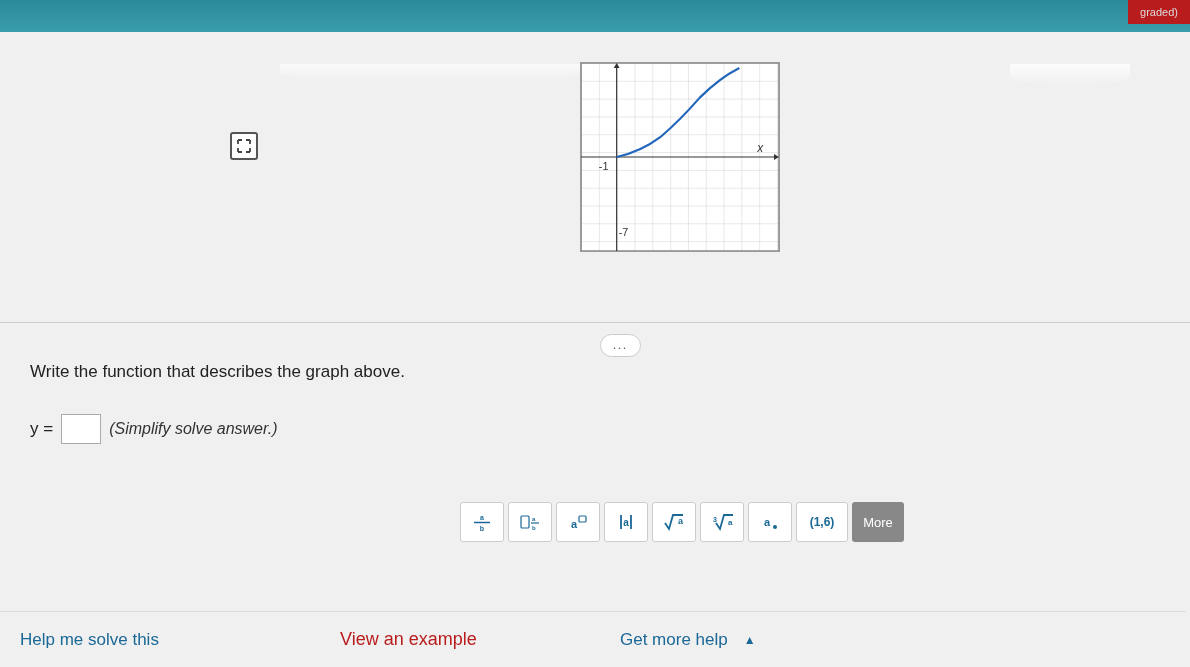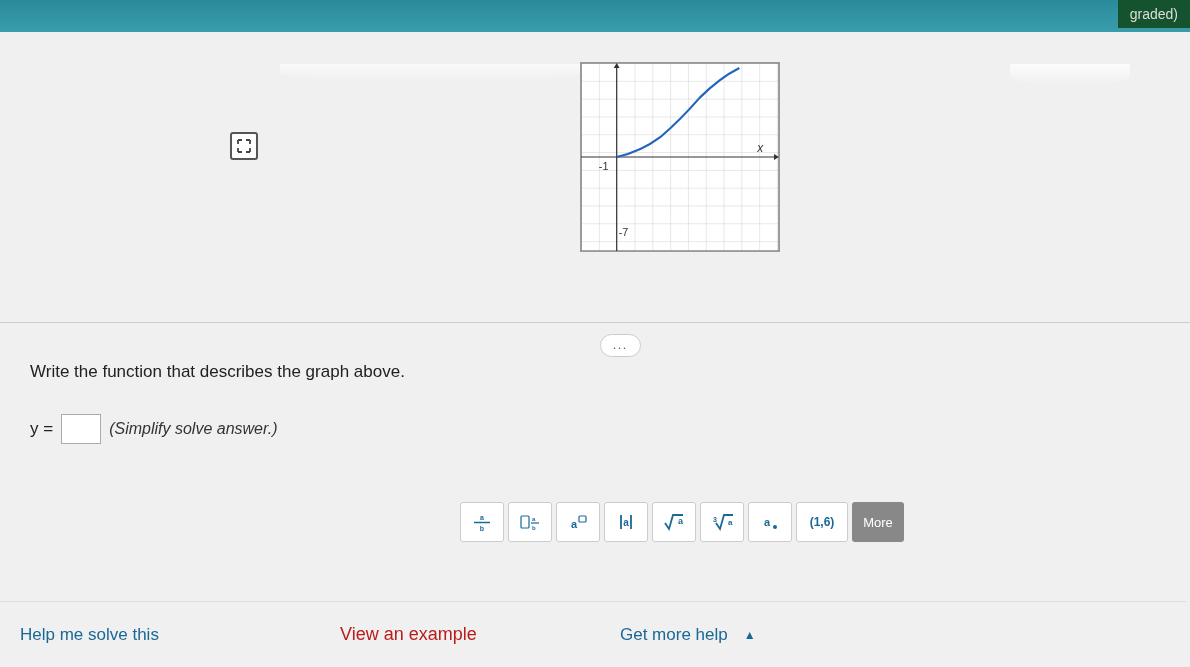--- a/index.html
+++ b/index.html
@@ -17,23 +17,23 @@
       position: absolute;
       top: 0; left: 0; right: 0;
       height: 32px;
       background: linear-gradient(180deg, #2a8a9a 0%, #3a9daa 100%);
     }
 
     
     .graded-badge {
       position: absolute;
       top: 0; right: 0;
-      background: #14532d;
+      background: #b91c1c;
       color: #ddd;
-      font-size: 14px;
+      font-size: 11px;
       padding: 6px 12px;
       font-family: Arial, sans-serif;
     }
 
     
     .main-content {
       position: absolute;
       top: 32px;
       left: 0; right: 0;
       bottom: 0;
@@ -180,21 +180,21 @@
       cursor: pointer;
       color: white;
       font-size: 13px;
     }
 
     
     .bottom-bar {
       position: absolute;
       bottom: 0;
       left: 0; right: 4px;
-      height: 66px;
+      height: 56px;
       background: #f0f0f0;
       border-top: 1px solid #ddd;
       display: flex;
       align-items: center;
     }
 
     .help-btn {
       position: absolute;
       left: 20px;
       font-size: 17px;

